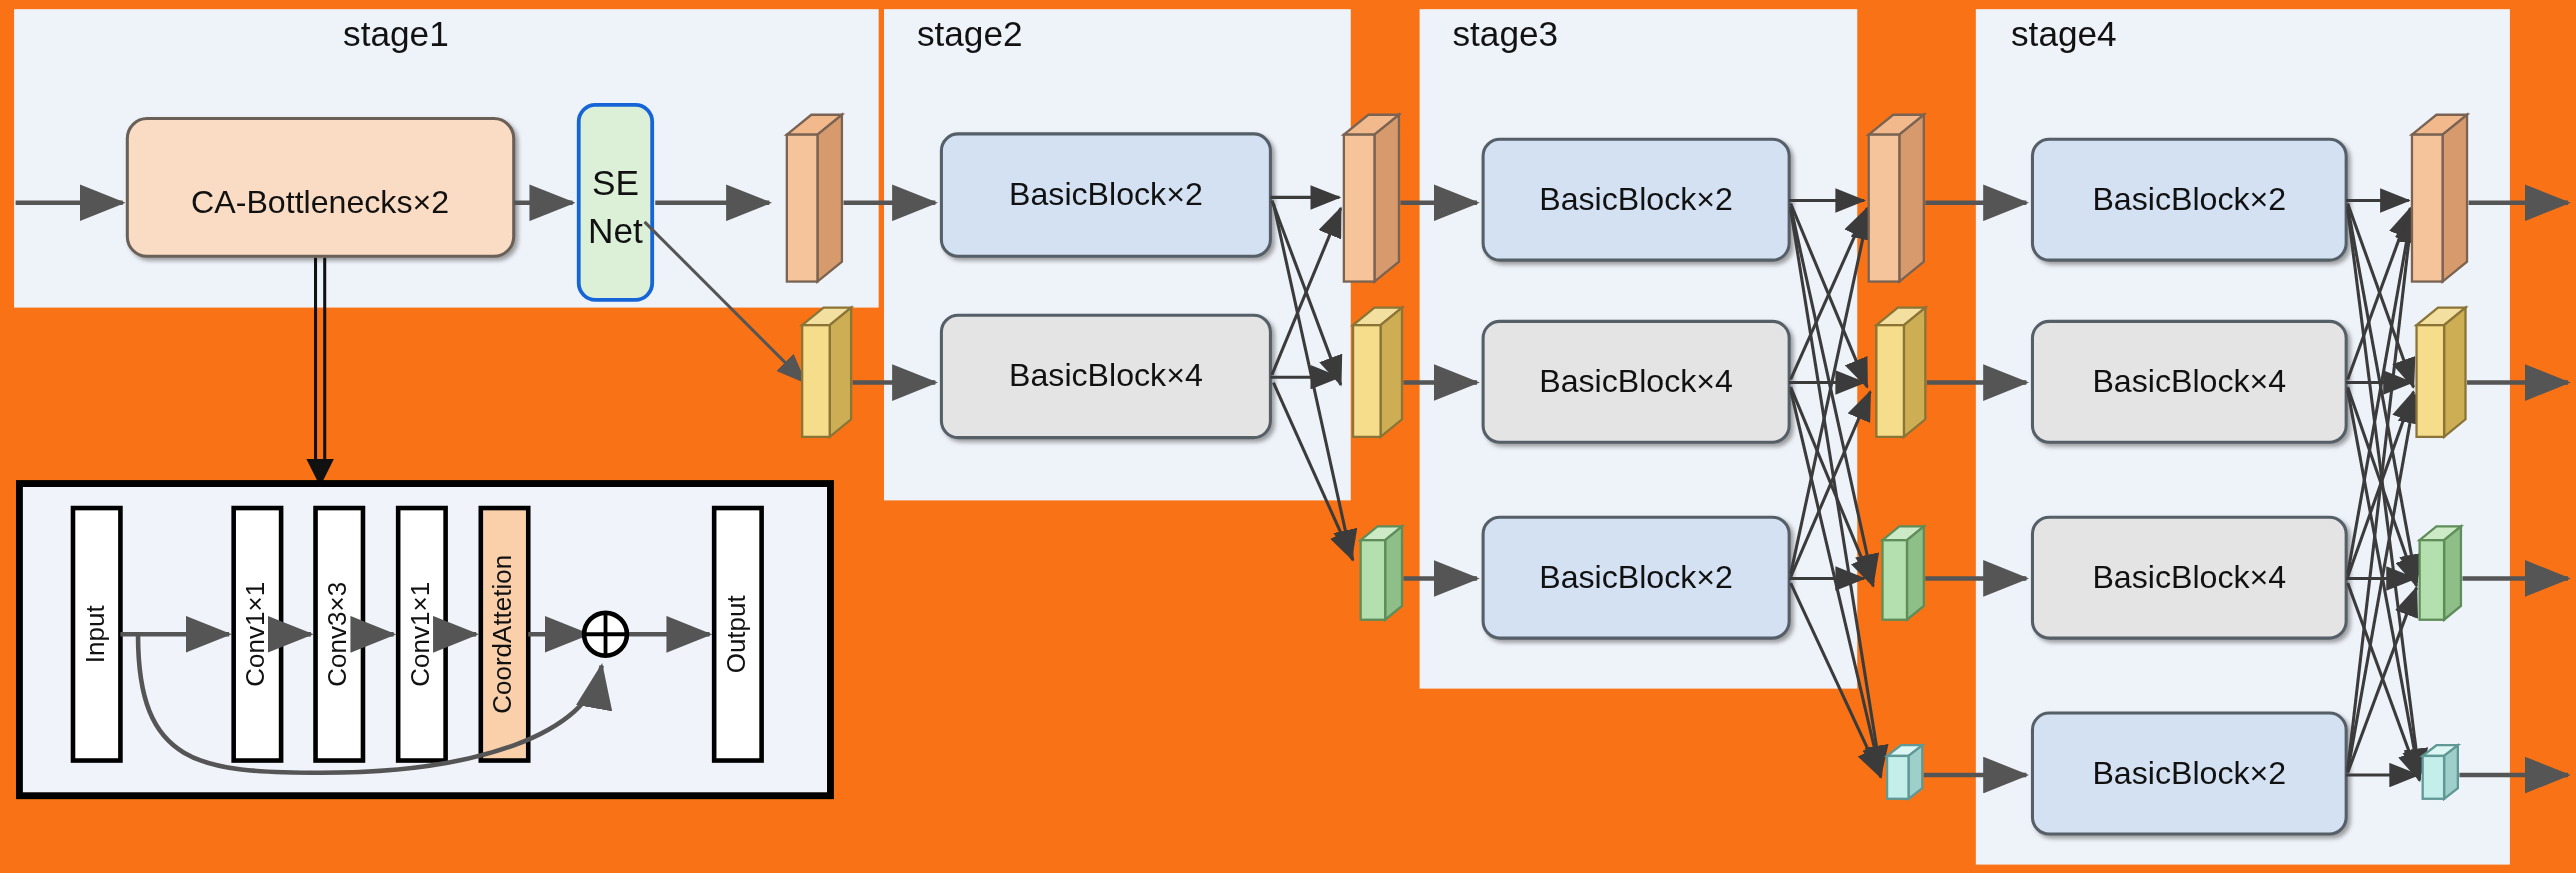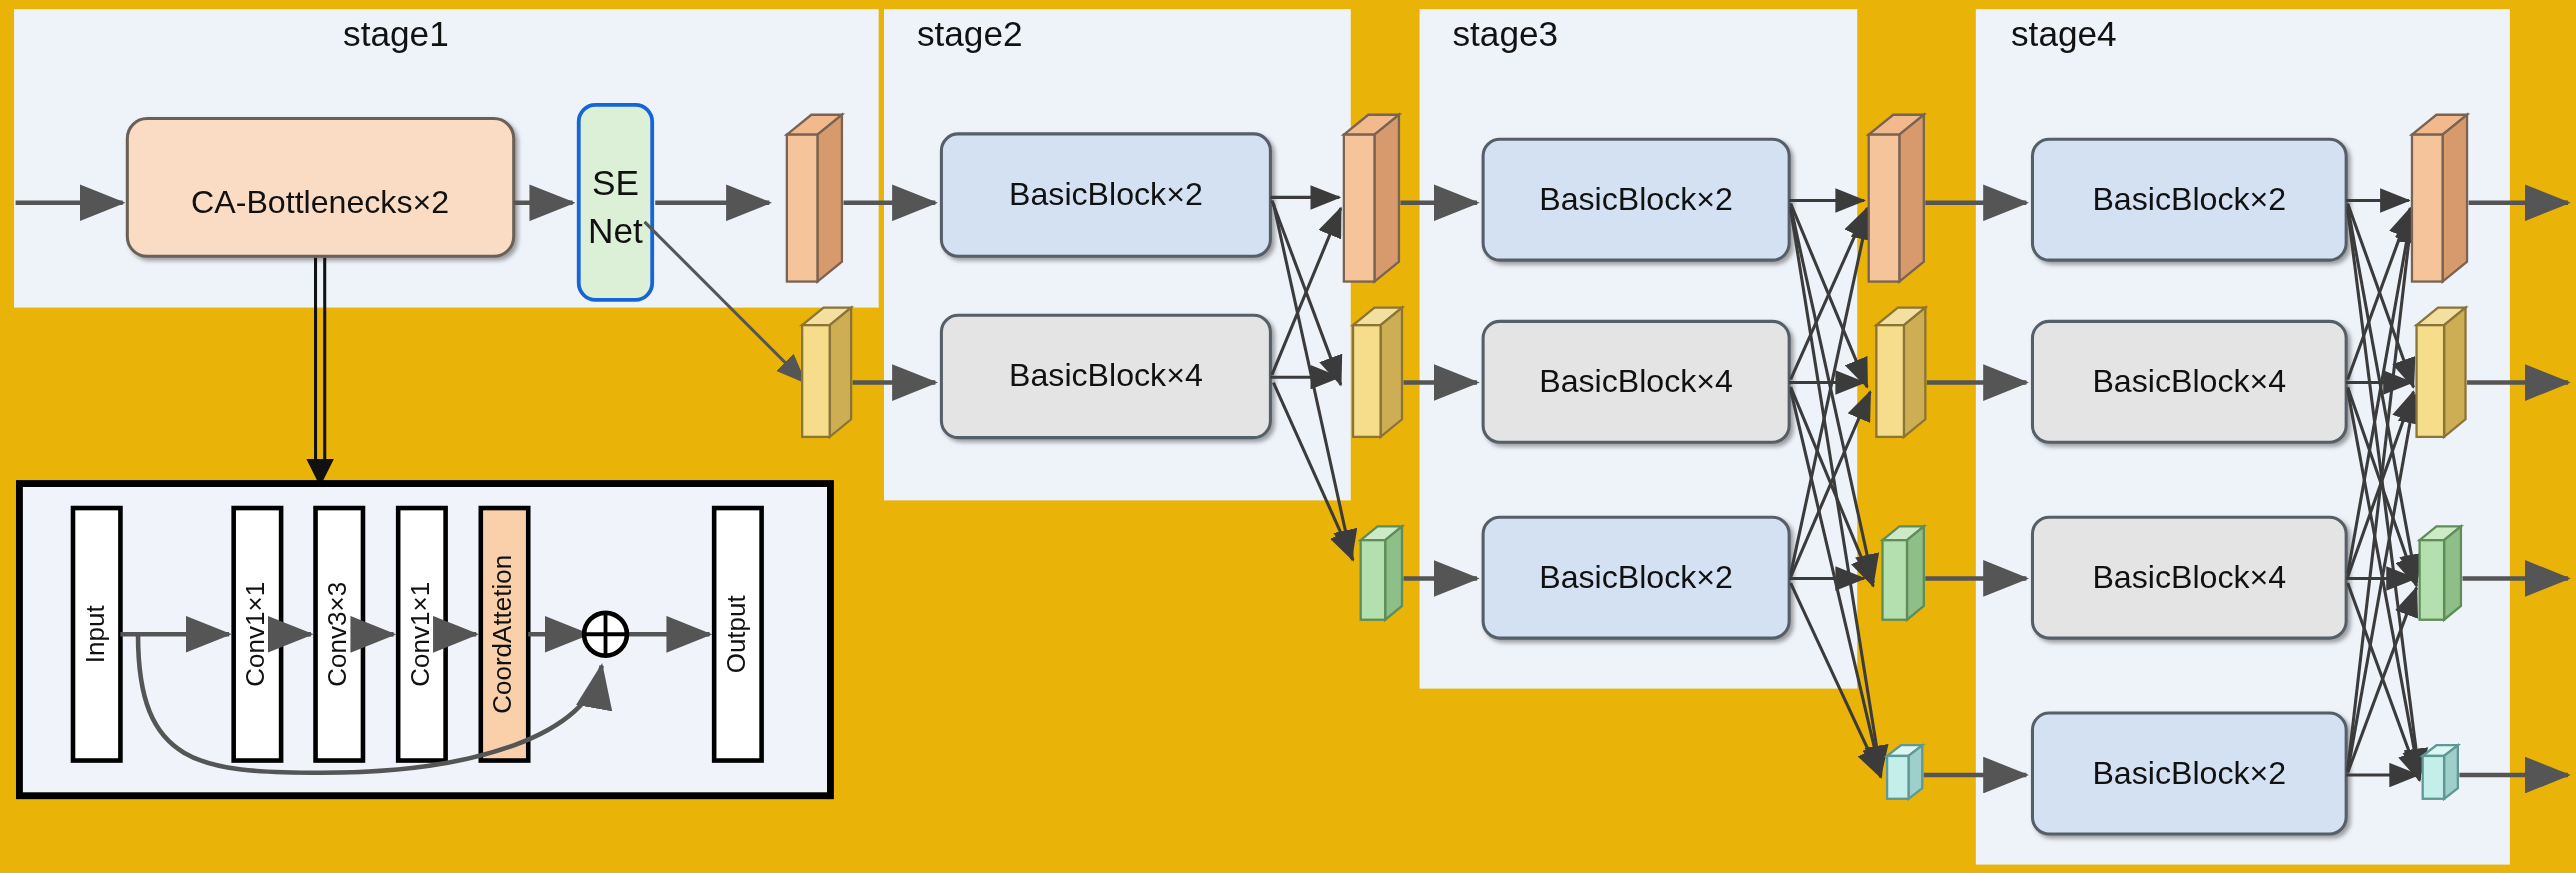--- a/index.html
+++ b/index.html
@@ -1,19 +1,19 @@
 <!DOCTYPE html>
 <html style="font-size:12.2px"><head>
 <meta charset="utf-8">
 <style>
   html,body{margin:0;padding:0;background:#ffffff;}
   #root{
     position:relative;
     width:2576px;height:873px;
-    background:#eab308;
+    background:#f97316;
     font-family:"Liberation Sans", sans-serif;
     overflow:hidden;
   }
   svg{display:block;}
   .stage-label{
     font-family:"Liberation Sans", sans-serif;
     font-size:46px;
     fill:#121212;
   }
   .block-label{

